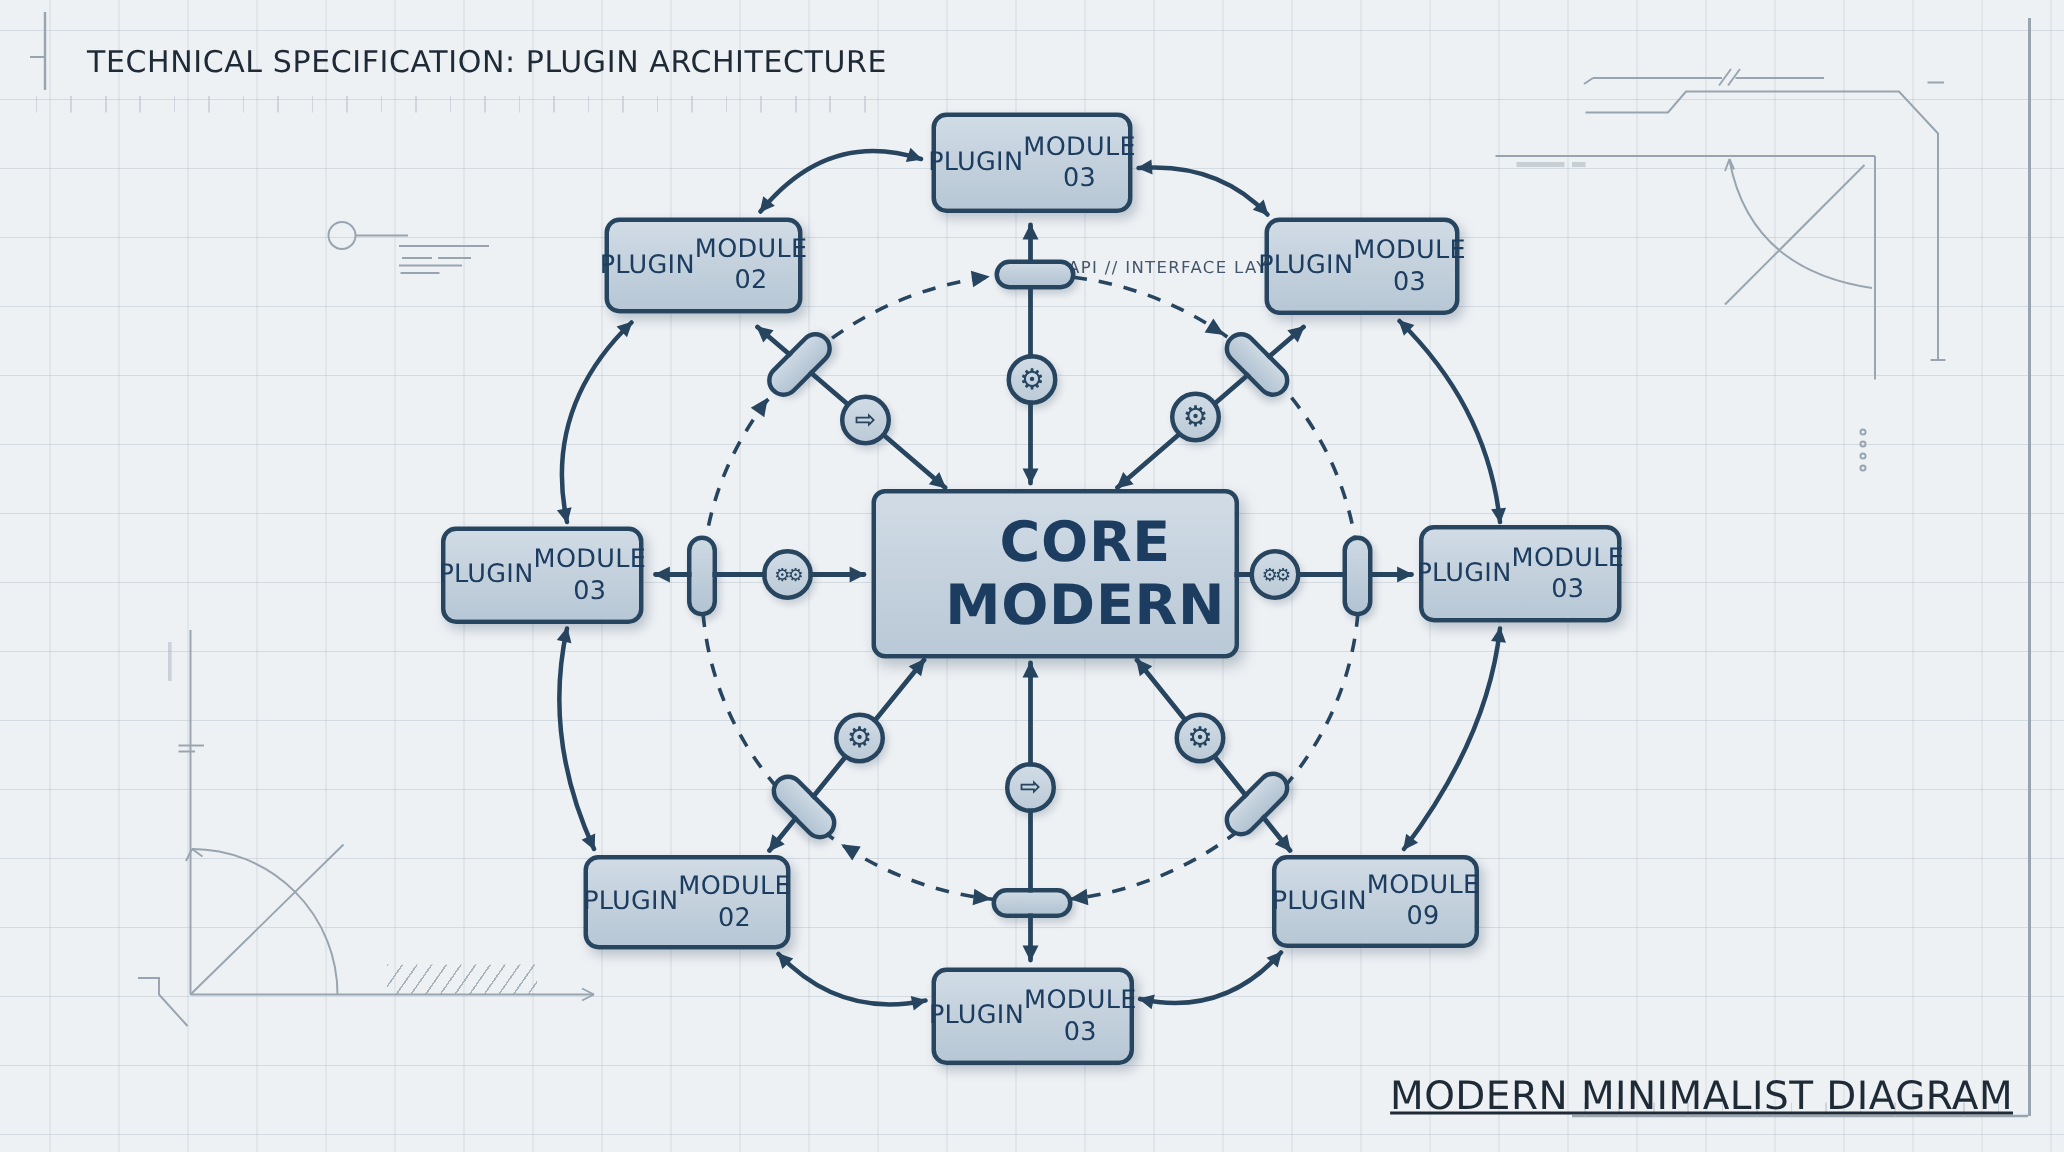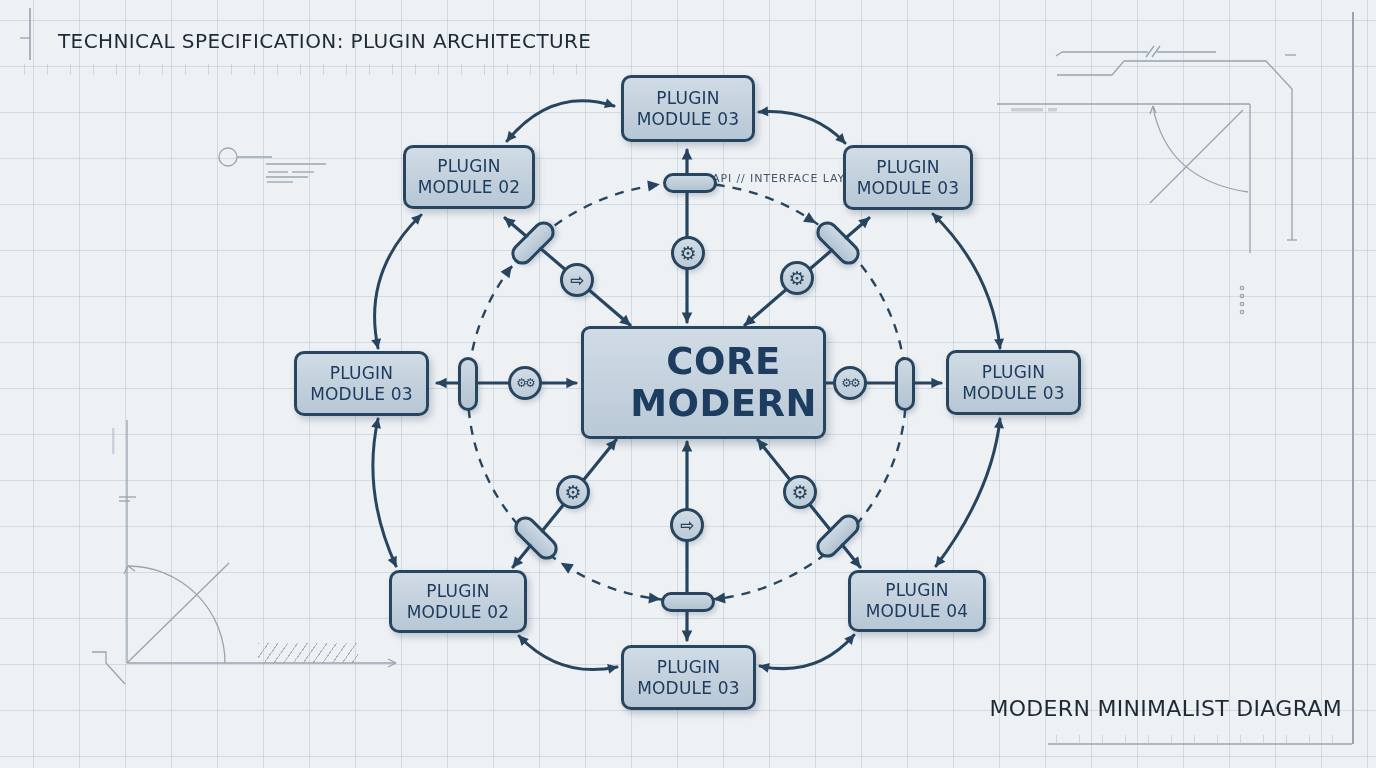--- a/index.html
+++ b/index.html
@@ -8,28 +8,28 @@
     background-color:#eef1f4;
     background-image:
       linear-gradient(to right, rgba(168,181,195,.38) 1px, transparent 1px),
       linear-gradient(to bottom, rgba(168,181,195,.38) 1px, transparent 1px);
     background-size:46px 46px;
     background-position:-13px -26px;
     font-family:"DejaVu Sans", sans-serif;
   }
   .abs{position:absolute;}
   #title{left:38px; top:29px; font-size:20px; color:#1e2b37; letter-spacing:.4px; white-space:nowrap;margin-left:20px;}
-  #footer{right:34px; top:696px; font-size:22px; color:#1e2b37; letter-spacing:.3px; white-space:nowrap;}
+  #footer{right:34px; top:716px; font-size:26px; color:#1e2b37; letter-spacing:.3px; white-space:nowrap;text-decoration:underline;}
   #api-label{left:712px; top:172px; font-size:11px; color:#44566a; letter-spacing:.9px; white-space:nowrap;}
   .module-box{
     box-sizing:border-box;
     background:linear-gradient(180deg,#d0dbe5,#b7c7d5);
     border:3px solid #27455f; border-radius:10px;
     box-shadow:3px 4px 7px rgba(39,69,95,.25);
-    display:flex; flex-direction:column; align-items:center; justify-content:center;
+    display:flex; align-items:center; justify-content:center;
     font-size:17px; line-height:21px; color:#1d3d60; letter-spacing:.2px; text-align:center;
   }
   .core-box{
     box-sizing:border-box;
     background:linear-gradient(180deg,#d0dbe5,#bac9d7);
     border:3.5px solid #27455f; border-radius:9px;
     box-shadow:3px 5px 9px rgba(39,69,95,.28);
     display:flex; flex-direction:column; align-items:center; justify-content:center;
     font-size:37px; line-height:42px; font-weight:700; color:#1d3d60; letter-spacing:.5px; text-align:center;
   }
@@ -186,21 +186,21 @@
   <div class="abs module-box" style="left:946px; top:350px; width:135px; height:65px;">
     <span>PLUGIN</span>
     <span>MODULE 03</span>
   </div>
   <div class="abs module-box" style="left:389px; top:570px; width:138px; height:63px;">
     <span>PLUGIN</span>
     <span>MODULE 02</span>
   </div>
   <div class="abs module-box" style="left:848px; top:570px; width:138px; height:62px;">
     <span>PLUGIN</span>
-    <span>MODULE 04</span>
+    <span>MODULE 09</span>
   </div>
   <div class="abs module-box" style="left:621px; top:645px; width:135px; height:65px;">
     <span>PLUGIN</span>
     <span>MODULE 03</span>
   </div>
 
   <div class="abs pill" style="left:663px; top:173px; width:54px; height:20px;"></div>
   <div class="abs pill" style="left:661px; top:592px; width:54px; height:20px;"></div>
   <div class="abs pill" style="left:458px; top:357px; width:20px; height:54px;"></div>
   <div class="abs pill" style="left:895px; top:357px; width:20px; height:54px;"></div>

